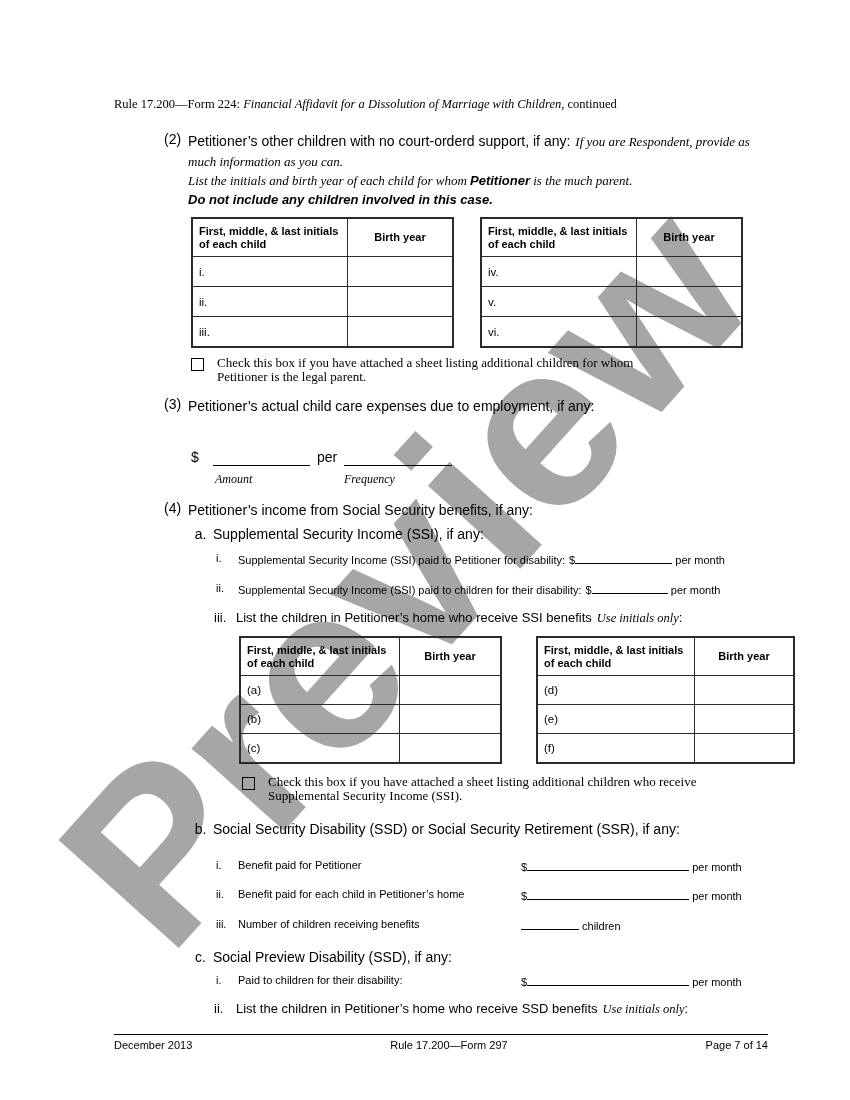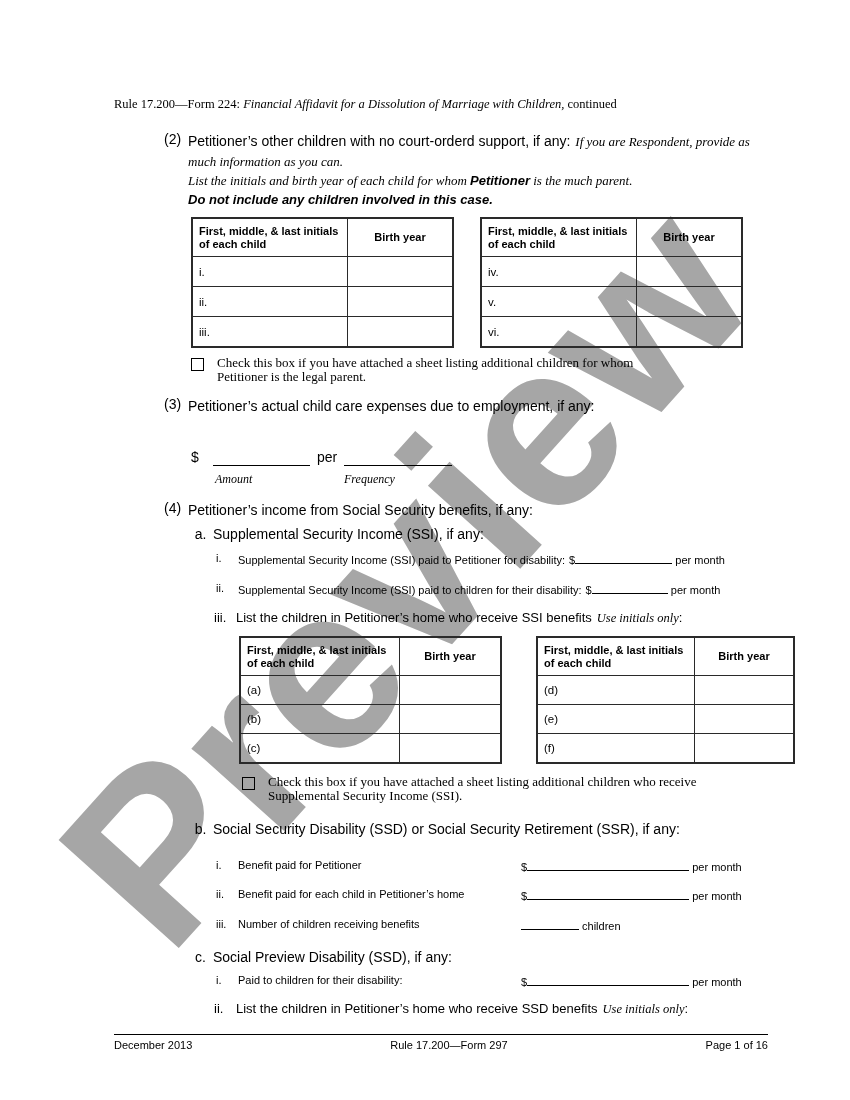--- a/index.html
+++ b/index.html
@@ -260,17 +260,17 @@
     </div>
 
     <div class="abs sub-item13" style="left:198px; top:1001px; width:580px;">
       <span class="sub-num">ii.</span><span>List the children in Petitioner’s home who receive SSD benefits</span><span class="note-it">Use initials only</span><span>:</span>
     </div>
 
     <div class="abs footer-line" style="left:98px; top:1034px;"></div>
     <div class="abs footer-row" style="left:98px; top:1039px;">
       <span>December 2013</span>
       <span>Rule 17.200—Form 297</span>
-      <span>Page 1 of 16</span>
+      <span>Page 7 of 14</span>
     </div>
 
   </div>
 </div>
 
 </body></html>

